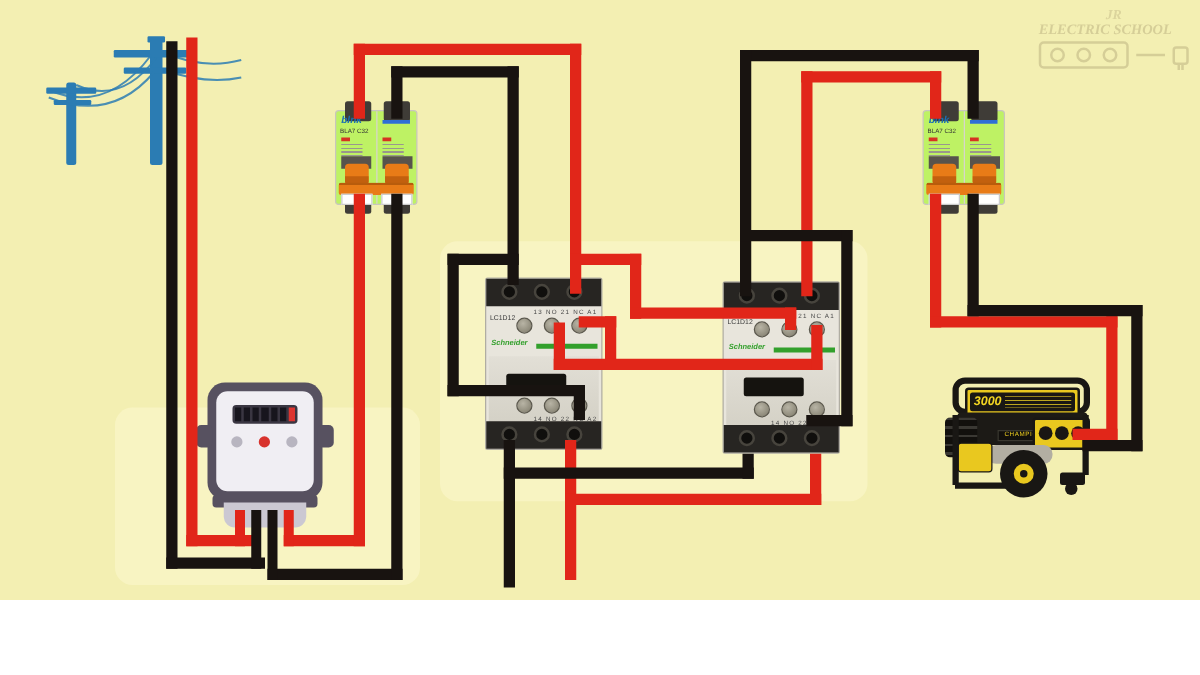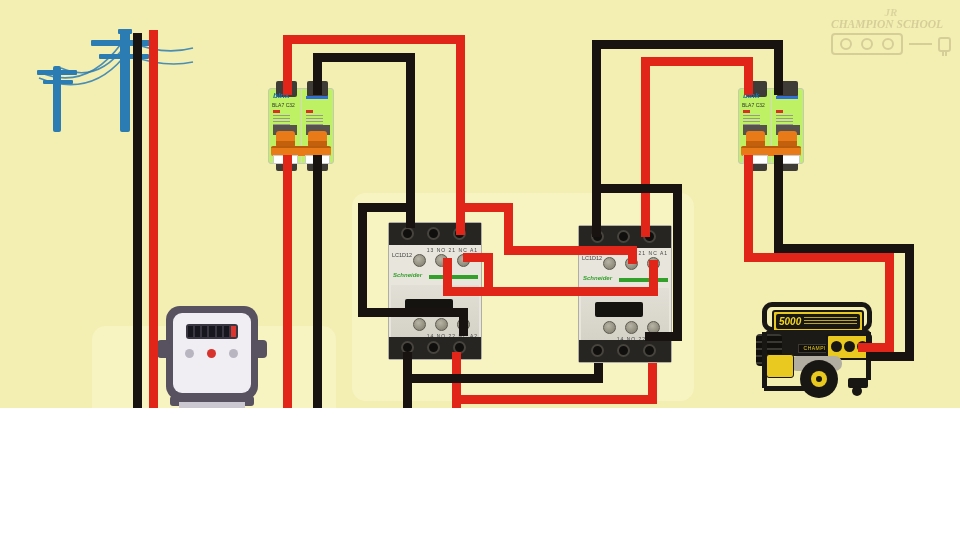--- a/index.html
+++ b/index.html
@@ -1,16 +1,16 @@
 <!DOCTYPE html>
 <html style="--background: #f3efb2; --panel: #f8f4c2; --wire-red: #e12619; --wire-black: #181310; --pole-blue: #2b7cb3; --load-green: #53b23c; --breaker-orange: #e87b17; --breaker-brand-blue: #1a6fb5; --contactor-green: #33a02c; --generator-yellow: #e9c81f;"><head>
 <meta charset="utf-8">
 <style>
   html,body{margin:0;padding:0}
-  #diagram{position:relative;width:960px;height:408px;background:var(--background,#f3efb2);
+  #diagram{position:relative;width:960px;height:480px;background:var(--background,#f3efb2);
     overflow:hidden;font-family:"Liberation Sans",sans-serif}
   #diagram *{box-sizing:border-box}
   .panel{position:absolute;background:var(--panel,#f8f4c4);border-radius:14px;z-index:0}
   .wire{position:absolute;z-index:4}
   .wr{background:var(--wire-red,#e12619)}
   .wb{background:var(--wire-black,#181310)}
 
   
   .pole{position:absolute;left:25px;top:2px;z-index:1}
   .pole rect{fill:var(--pole-blue,#2b7cb3)}
@@ -138,21 +138,21 @@
     <rect x="18" y="78" width="30" height="4" rx="1"></rect>
     <path d="M14,70 Q60,90 96,42"></path>
     <path d="M14,76 Q64,96 98,56"></path>
     <path d="M36,66 Q72,82 100,44"></path>
     <path d="M106,40 Q138,54 168,46"></path>
     <path d="M106,54 Q140,66 168,60"></path>
   </svg>
 
   <div class="wm">
     <div class="wm-initials">JR</div>
-    <div class="wm-title">CHAMPION SCHOOL</div>
+    <div class="wm-title">ELECTRIC SCHOOL</div>
     <div class="wm-row">
       <div class="wm-strip">
         <div class="wm-outlet"></div>
           <div class="wm-outlet"></div>
           <div class="wm-outlet"></div>
       </div>
       <div class="wm-cord"></div>
       <div class="wm-plug"></div>
     </div>
   </div>
@@ -271,21 +271,21 @@
       <div class="mt-dot" style="left:56px"></div>
     </div>
     <div class="mt-base"></div>
     <div class="mt-cover"></div>
   </div>
 
   <div class="gen">
     <div class="gn-frame"></div>
     <div class="gn-tank"></div>
     <div class="gn-band">
-      <span class="gn-watt">5000</span>
+      <span class="gn-watt">3000</span>
       <span class="gn-fineprint"></span>
     </div>
     <div class="gn-body"></div>
     <div class="gn-intake"></div>
     <div class="gn-champ">CHAMPION</div>
     <div class="gn-panel">
       <span class="gn-outlet" style="left:3px"></span>
       <span class="gn-outlet" style="left:16px"></span>
       <span class="gn-outlet" style="left:29px"></span>
     </div>

